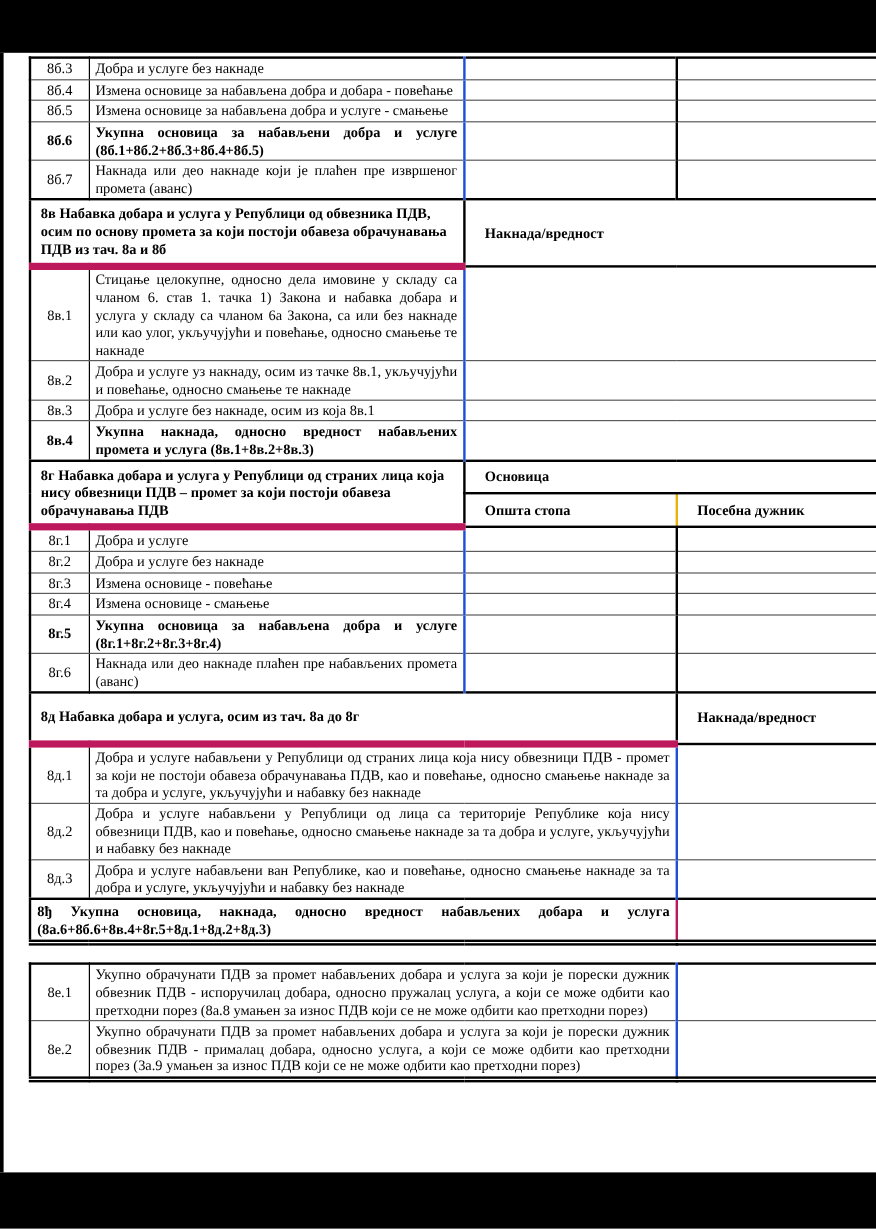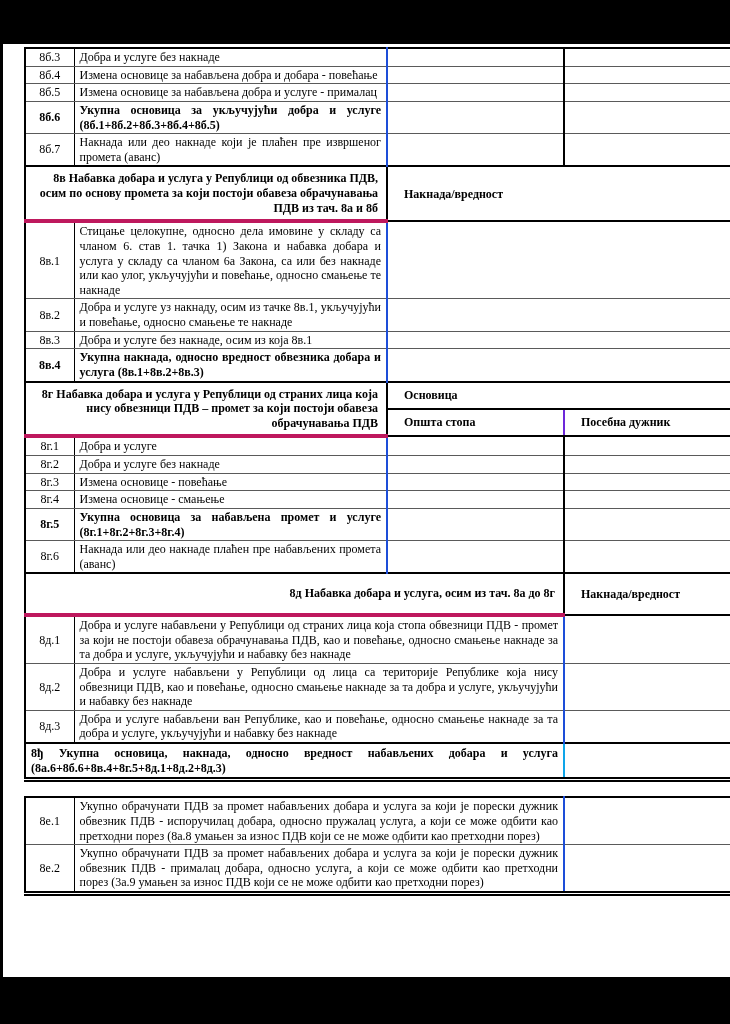--- a/index.html
+++ b/index.html
@@ -32,34 +32,34 @@
   td.lbl{
     text-align:center;padding:1px 2px;
     border-right:1px solid #000;font-size:12px;
   }
   td.desc{text-align:justify;border-right:2px solid #1d4ed8;}
   td.v1{border-right:2px solid #000;}
   td.v2{}
   tr.em td{font-weight:bold;}
 
   td.sechead{
-    font-weight:bold;text-align:right;font-size:12px;
-    border-top:2px solid #000;border-bottom:4px solid #be185d;
+    font-weight:bold;text-align:left;font-size:12px;
+    border-top:2px solid #000;border-bottom:6px solid #be185d;
     border-right:2px solid #000;padding:4px 8px;
   }
   td.sechead.tall{padding:12px 8px;border-radius:13px;}
   td.vhead{
     font-weight:bold;font-size:12px;
     border-top:2px solid #000;border-bottom:2px solid #000;
     padding:3px 16px;
   }
-  td.vhead.v1{border-right:2px solid #6d28d9;}
+  td.vhead.v1{border-right:2px solid #eab308;}
   td.total{
     font-weight:bold;text-align:justify;
-    border-right:2px solid #0ea5e9;border-top:2px solid #000;
+    border-right:2px solid #be185d;border-top:2px solid #000;
     padding:2px 5px;
   }
   td.caps{text-transform:none;}
 </style>
 </head>
 <body>
 
 <div class="band top"></div>
 <div class="left-edge"></div>
 
@@ -81,27 +81,27 @@
       <td class="v2"></td>
     </tr>
     <tr>
       <td class="lbl">8б.4</td>
       <td class="desc">Измена основице за набављена добра и добара - повећање</td>
       <td class="v1"></td>
       <td class="v2"></td>
     </tr>
     <tr>
       <td class="lbl">8б.5</td>
-      <td class="desc">Измена основице за набављена добра и услуге - прималац</td>
+      <td class="desc">Измена основице за набављена добра и услуге - смањење</td>
       <td class="v1"></td>
       <td class="v2"></td>
     </tr>
     <tr class="em">
       <td class="lbl">8б.6</td>
-      <td class="desc">Укупна основица за укључујући добра и услуге (8б.1+8б.2+8б.3+8б.4+8б.5)</td>
+      <td class="desc">Укупна основица за набављени добра и услуге (8б.1+8б.2+8б.3+8б.4+8б.5)</td>
       <td class="v1"></td>
       <td class="v2"></td>
     </tr>
     <tr>
       <td class="lbl">8б.7</td>
       <td class="desc">Накнада или део накнаде који је плаћен пре извршеног промета (аванс)</td>
       <td class="v1"></td>
       <td class="v2"></td>
     </tr>
 
@@ -120,21 +120,21 @@
       <td class="desc">Добра и услуге уз накнаду, осим из тачке 8в.1, укључујући и повећање, односно смањење те накнаде</td>
       <td colspan="2"></td>
     </tr>
     <tr>
       <td class="lbl">8в.3</td>
       <td class="desc">Добра и услуге без накнаде, осим из која 8в.1</td>
       <td colspan="2"></td>
     </tr>
     <tr class="em">
       <td class="lbl">8в.4</td>
-      <td class="desc">Укупна накнада, односно вредност обвезника добара и услуга (8в.1+8в.2+8в.3)</td>
+      <td class="desc">Укупна накнада, односно вредност набављених промета и услуга (8в.1+8в.2+8в.3)</td>
       <td colspan="2"></td>
     </tr>
 
     <tr>
       <td class="sechead" colspan="2" rowspan="2">8г Набавка добара и услуга у Републици од страних лица која нису обвезници ПДВ – промет за који постоји обавеза обрачунавања ПДВ</td>
       <td class="vhead" colspan="2">Основица</td>
     </tr>
     <tr>
       <td class="vhead v1">Општа стопа</td>
       <td class="vhead">Посебна дужник</td>
@@ -159,39 +159,39 @@
       <td class="v2"></td>
     </tr>
     <tr>
       <td class="lbl">8г.4</td>
       <td class="desc">Измена основице - смањење</td>
       <td class="v1"></td>
       <td class="v2"></td>
     </tr>
     <tr class="em">
       <td class="lbl">8г.5</td>
-      <td class="desc">Укупна основица за набављена промет и услуге (8г.1+8г.2+8г.3+8г.4)</td>
+      <td class="desc">Укупна основица за набављена добра и услуге (8г.1+8г.2+8г.3+8г.4)</td>
       <td class="v1"></td>
       <td class="v2"></td>
     </tr>
     <tr>
       <td class="lbl">8г.6</td>
       <td class="desc">Накнада или део накнаде плаћен пре набављених промета (аванс)</td>
       <td class="v1"></td>
       <td class="v2"></td>
     </tr>
 
     <tr>
       <td class="sechead tall" colspan="3">8д Набавка добара и услуга, осим из тач. 8а до 8г</td>
       <td class="vhead">Накнада/вредност</td>
     </tr>
 
     <tr>
       <td class="lbl">8д.1</td>
-      <td class="desc" colspan="2">Добра и услуге набављени у Републици од страних лица која стопа обвезници ПДВ - промет за који не постоји обавеза обрачунавања ПДВ, као и повећање, односно смањење накнаде за та добра и услуге, укључујући и набавку без накнаде</td>
+      <td class="desc" colspan="2">Добра и услуге набављени у Републици од страних лица која нису обвезници ПДВ - промет за који не постоји обавеза обрачунавања ПДВ, као и повећање, односно смањење накнаде за та добра и услуге, укључујући и набавку без накнаде</td>
       <td></td>
     </tr>
     <tr>
       <td class="lbl">8д.2</td>
       <td class="desc" colspan="2">Добра и услуге набављени у Републици од лица са територије Републике која нису обвезници ПДВ, као и повећање, односно смањење накнаде за та добра и услуге, укључујући и набавку без накнаде</td>
       <td></td>
     </tr>
     <tr>
       <td class="lbl">8д.3</td>
       <td class="desc" colspan="2">Добра и услуге набављени ван Републике, као и повећање, односно смањење накнаде за та добра и услуге, укључујући и набавку без накнаде</td>

